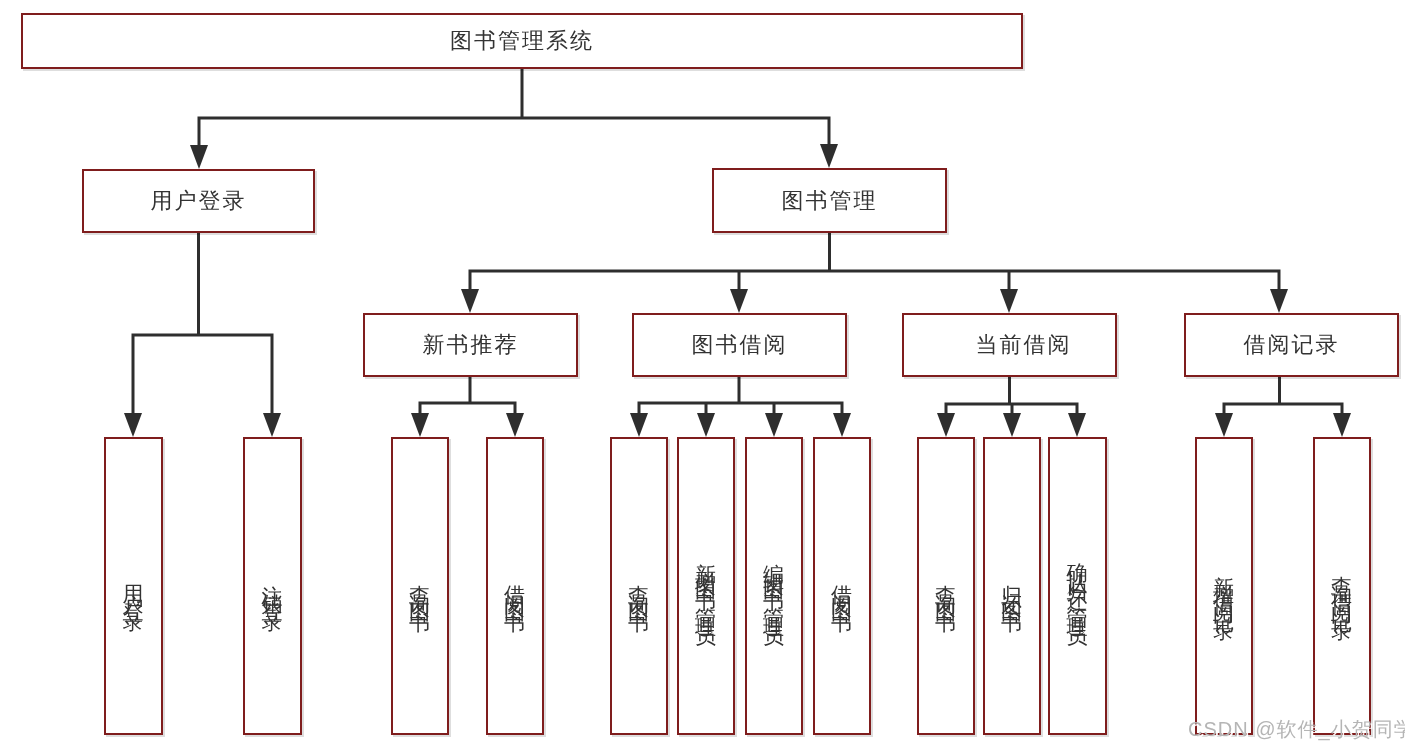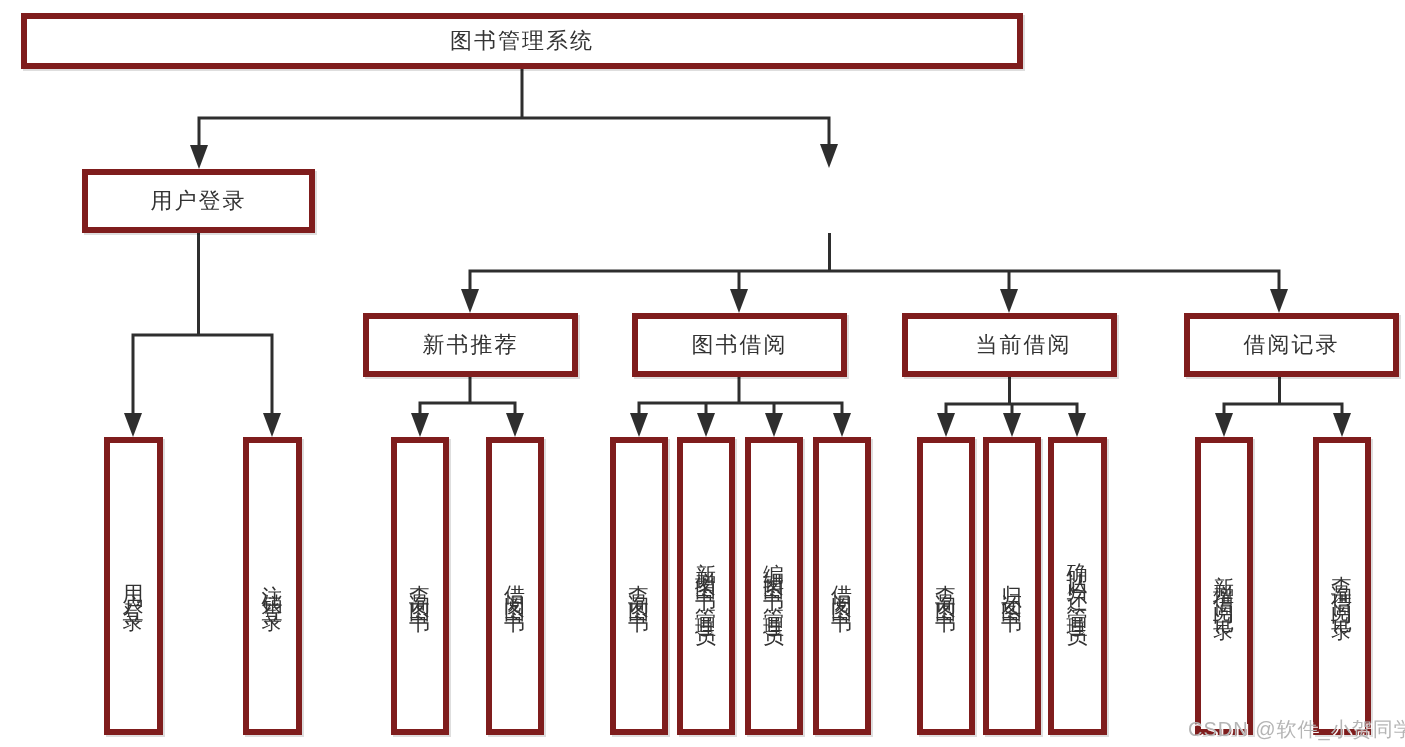--- a/index.html
+++ b/index.html
@@ -10,21 +10,21 @@
     background: #ffffff;
     font-family: "Liberation Sans", sans-serif;
     color: #333333;
     overflow: hidden;
   }
   .connectors { position: absolute; left: 0; top: 0; }
   .node {
     position: absolute;
     box-sizing: border-box;
     background: #ffffff;
-    border: 6px solid #7f1d1d;
+    border: 2px solid #7f1d1d;
     display: flex;
     align-items: center;
     justify-content: center;
     box-shadow: 2px 2px 0 rgba(0,0,0,0.13);
   }
   .node.h .lbl {
     font-size: 22px;
     letter-spacing: 2px;
     white-space: nowrap;
   }
@@ -91,20 +91,23 @@
     </g>
   </svg>
 
   <div class="node h" style="left:21px; top:13px; width:1002px; height:56px;">
     <span class="lbl">图书管理系统</span>
   </div>
 
   <div class="node h" style="left:82px; top:169px; width:233px; height:64px;">
     <span class="lbl">用户登录</span>
   </div>
+  <div class="node h" style="left:712px; top:168px; width:235px; height:65px;">
+    <span class="lbl">图书管理</span>
+  </div>
 
   <div class="node h" style="left:363px; top:313px; width:215px; height:64px;text-align:center;">
     <span class="lbl">新书推荐</span>
   </div>
   <div class="node h" style="left:632px; top:313px; width:215px; height:64px;align-items:center;">
     <span class="lbl">图书借阅</span>
   </div>
   <div class="node h" style="left:902px; top:313px; width:215px; height:64px;padding-left:28px;">
     <span class="lbl">当前借阅</span>
   </div>

